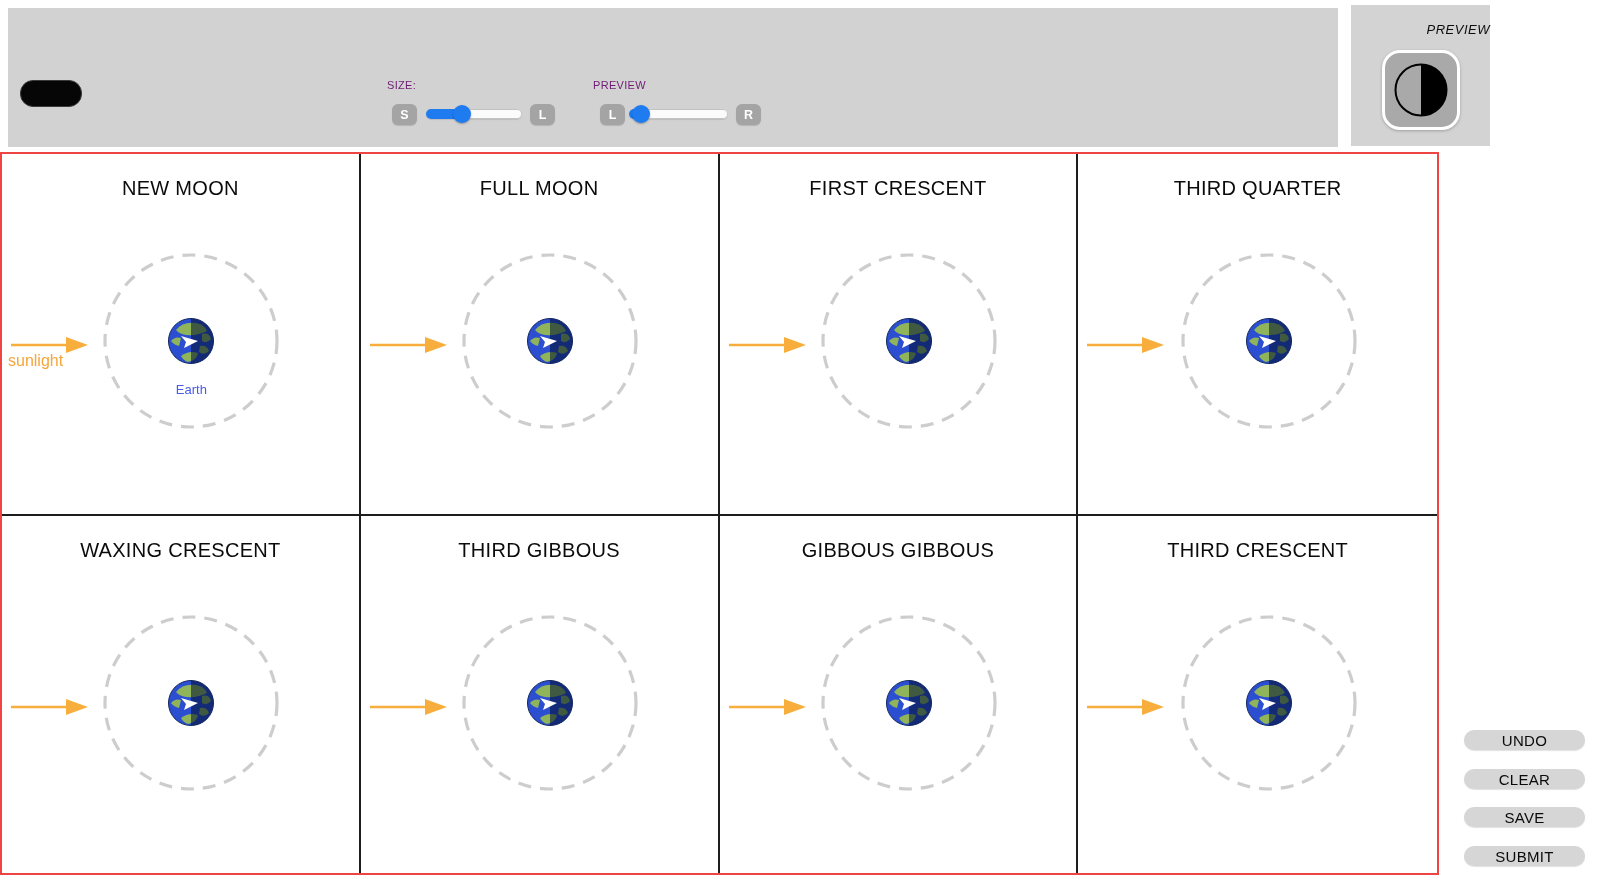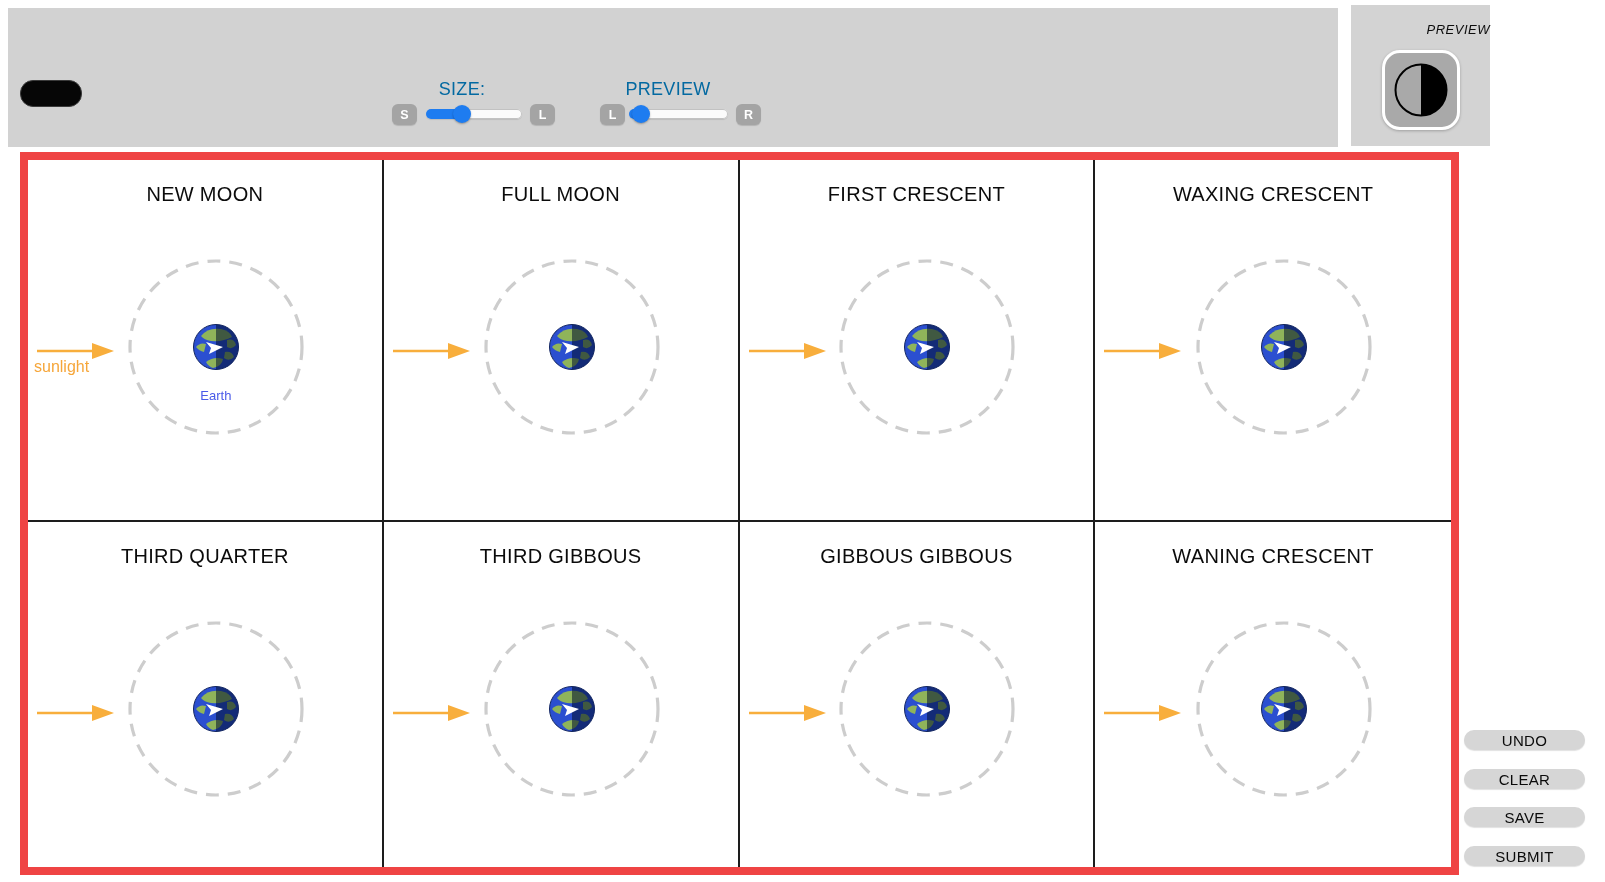--- a/index.html
+++ b/index.html
@@ -4,43 +4,43 @@
 <style>
   html,body{margin:0;padding:0;}
   body{
     width:1605px;height:882px;position:relative;overflow:hidden;
     background:#ffffff;font-family:"Liberation Sans",sans-serif;
     -webkit-font-smoothing:antialiased;
   }
   
   .toolbar{position:absolute;left:8px;top:8px;width:1330px;height:139px;background:#d2d2d2;}
   .pill-btn{position:absolute;left:12px;top:72px;width:60px;height:25px;border-radius:13px;background:#060606;border:1px solid #3a3a3a;cursor:pointer;}
-  .slider-caption{position:absolute;top:71px;width:150px;text-align:center;font-size:18px;color:#0369a1;letter-spacing:.3px;}
+  .slider-caption{position:absolute;top:71px;width:150px;font-size:11px;color:#701a75;letter-spacing:.3px;}
   #size-caption{left:379px;}
   #rotation-caption{left:585px;}
   .mini-btn{
     position:absolute;top:96px;width:25px;height:21px;border-radius:6px;background:#a4a4a4;
     color:#fff;font-size:12.5px;font-weight:bold;display:flex;align-items:center;justify-content:center;
     border:none;font-family:inherit;cursor:pointer;box-shadow:0 1px 1px rgba(0,0,0,.15);
   }
   .track{position:absolute;top:101px;height:10px;border-radius:6px;background:#fbfbfb;box-shadow:inset 0 0 0 1px #c2c2c2, 0 1px 1px rgba(0,0,0,.1);cursor:pointer;}
   .track .fill{position:absolute;left:0;top:0;height:100%;border-radius:6px;background:#1e7cf0;}
   .track .thumb{position:absolute;top:50%;width:18px;height:18px;border-radius:50%;background:#1e7cf0;transform:translate(-50%,-50%);box-shadow:0 1px 2px rgba(0,0,0,.3);cursor:grab;}
   
   .preview-panel{position:absolute;left:1351px;top:5px;width:139px;height:141px;background:#d3d3d3;}
   .preview-caption{margin:0;padding-top:17px;text-align:right;font-size:13px;letter-spacing:.5px;color:#0d0d0d;font-style:italic;}
   .moon-tile{
     position:absolute;left:50%;top:45px;transform:translateX(-50%);
     width:78px;height:80px;box-sizing:border-box;background:#a9a9a9;border:3px solid #ffffff;border-radius:18px;
     box-shadow:0 1px 3px rgba(0,0,0,.25);display:flex;align-items:center;justify-content:center;cursor:grab;
   }
   
   .phase-grid{
-    position:absolute;left:20px;top:152px;width:1439px;height:723px;box-sizing:border-box;
-    border:8px solid #ef4444;background:#0ea5e9;
+    position:absolute;left:0;top:152px;width:1439px;height:723px;box-sizing:border-box;
+    border:2px solid #ef4444;background:#0ea5e9;
     display:grid;grid-template-columns:1fr 1fr 1fr 1fr;grid-template-rows:362px 1fr;
   }
   .cell{position:relative;box-sizing:border-box;border-right:2px solid #1d1d1d;border-bottom:2px solid #1d1d1d;background:#fff;}
   .cell:nth-child(4n){border-right:none;}
   .cell:nth-child(n+5){border-bottom:none;}
   .cell-title{text-align:center;padding-top:23px;font-size:20px;color:#0b0b0b;letter-spacing:.3px;}
   .orbit{position:absolute;left:calc(50% + 11px);top:187px;transform:translate(-50%,-50%);pointer-events:none;}
   .earth{position:absolute;left:calc(50% + 11px);top:187px;transform:translate(-50%,-50%);width:48px;height:48px;}
   .sun-arrow{position:absolute;left:7px;top:191px;transform:translateY(-50%);}
   .sunlight-label{position:absolute;left:6px;top:198px;font-size:16px;color:#f6a63a;}
@@ -158,46 +158,46 @@
       </svg>
     <svg class="sun-arrow" width="82" height="24">
         <use href="#sym-arrow"></use>
       </svg>
     <svg class="earth">
         <use href="#sym-earth"></use>
       </svg>
   </div>
 
   <div class="cell">
+    <div class="cell-title">THIRD QUARTER</div>
+    <svg class="orbit" width="180" height="180">
+        <use href="#sym-orbit"></use>
+      </svg>
+    <svg class="sun-arrow" width="82" height="24">
+        <use href="#sym-arrow"></use>
+      </svg>
+    <svg class="earth">
+        <use href="#sym-earth"></use>
+      </svg>
+  </div>
+
+  <div class="cell">
     <div class="cell-title">WAXING CRESCENT</div>
     <svg class="orbit" width="180" height="180">
         <use href="#sym-orbit"></use>
       </svg>
     <svg class="sun-arrow" width="82" height="24">
         <use href="#sym-arrow"></use>
       </svg>
     <svg class="earth">
         <use href="#sym-earth"></use>
       </svg>
   </div>
 
   <div class="cell">
-    <div class="cell-title">THIRD QUARTER</div>
-    <svg class="orbit" width="180" height="180">
-        <use href="#sym-orbit"></use>
-      </svg>
-    <svg class="sun-arrow" width="82" height="24">
-        <use href="#sym-arrow"></use>
-      </svg>
-    <svg class="earth">
-        <use href="#sym-earth"></use>
-      </svg>
-  </div>
-
-  <div class="cell">
     <div class="cell-title">THIRD GIBBOUS</div>
     <svg class="orbit" width="180" height="180">
         <use href="#sym-orbit"></use>
       </svg>
     <svg class="sun-arrow" width="82" height="24">
         <use href="#sym-arrow"></use>
       </svg>
     <svg class="earth">
         <use href="#sym-earth"></use>
       </svg>
@@ -210,21 +210,21 @@
       </svg>
     <svg class="sun-arrow" width="82" height="24">
         <use href="#sym-arrow"></use>
       </svg>
     <svg class="earth">
         <use href="#sym-earth"></use>
       </svg>
   </div>
 
   <div class="cell">
-    <div class="cell-title">WANING CRESCENT</div>
+    <div class="cell-title">THIRD CRESCENT</div>
     <svg class="orbit" width="180" height="180">
         <use href="#sym-orbit"></use>
       </svg>
     <svg class="sun-arrow" width="82" height="24">
         <use href="#sym-arrow"></use>
       </svg>
     <svg class="earth">
         <use href="#sym-earth"></use>
       </svg>
   </div>

